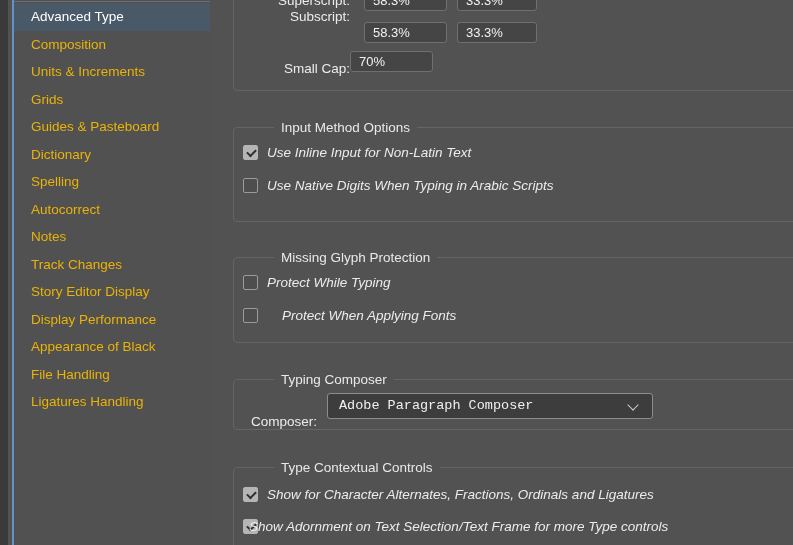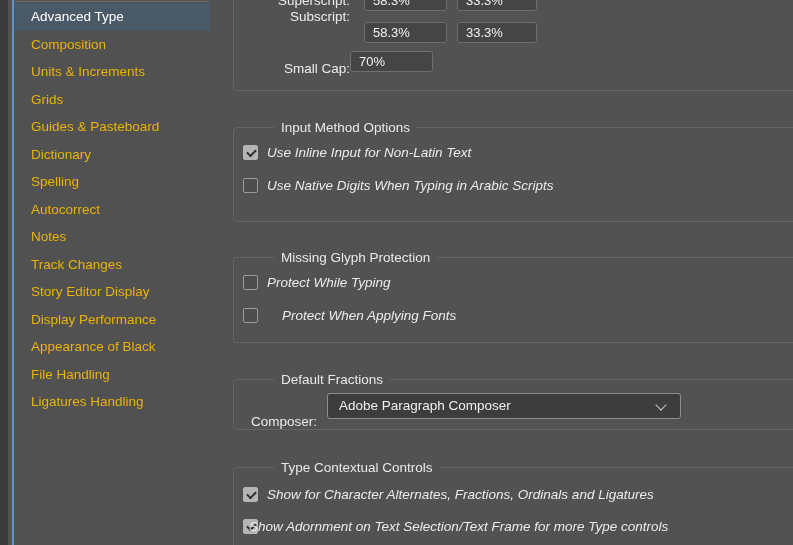--- a/index.html
+++ b/index.html
@@ -47,23 +47,23 @@
   }
   .checkbox.checked{background:#b5b5b5;border-color:#b5b5b5;}
   .checkbox.checked .check-glyph{
     position:absolute;left:3px;top:3px;width:7px;height:4px;
     border-left:2px solid #2e2e2e;border-bottom:2px solid #2e2e2e;
     transform:rotate(-45deg);
   }
   .checkbox:not(.checked) .check-glyph{display:none;}
   .cb-label{position:absolute;font-size:13.5px;color:#ececec;line-height:16px;white-space:nowrap;font-style:italic;}
   .dropdown{
-    position:absolute;left:117px;top:393px;width:354px;height:26px;box-sizing:border-box;
+    position:absolute;left:117px;top:393px;width:326px;height:26px;box-sizing:border-box;
     background:#3d3d3d;border:1px solid #8d8d8d;border-radius:3px;
-    color:#f0f0f0;font-size:13.5px;line-height:24px;padding-left:11px;cursor:default;
+    color:#f0f0f0;font-size:13.5px;line-height:24px;padding-left:11px;cursor:default;font-family:Liberation Mono, monospace;
   }
   .chevron{
     position:absolute;right:15px;top:7px;width:7px;height:7px;
     border-right:1.5px solid #c9c9c9;border-bottom:1.5px solid #c9c9c9;
     transform:rotate(45deg);
   }
 </style>
 </head>
 <body>
 
@@ -116,21 +116,21 @@
 
   <div class="group" style="top:257px;height:86px;">
     <div class="legend">Missing Glyph Protection</div>
   </div>
   <div class="checkbox" style="left:33px;top:275px;"></div>
   <div class="cb-label" style="left:57px;top:275px;text-align:center;">Protect While Typing</div>
   <div class="checkbox" style="left:33px;top:308px;"></div>
   <div class="cb-label" style="left:57px;top:308px;margin-left:15px;">Protect When Applying Fonts</div>
 
   <div class="group" style="top:379px;height:51px;">
-    <div class="legend">Default Fractions</div>
+    <div class="legend">Typing Composer</div>
   </div>
   <div class="fl" style="top:393px;width:107px;line-height:26px;margin-top:16px;">Composer:</div>
   <div class="dropdown">
     <span>Adobe Paragraph Composer</span>
     <span class="chevron"></span>
   </div>
 
   <div class="group" style="top:467px;height:120px;">
     <div class="legend">Type Contextual Controls</div>
   </div>

